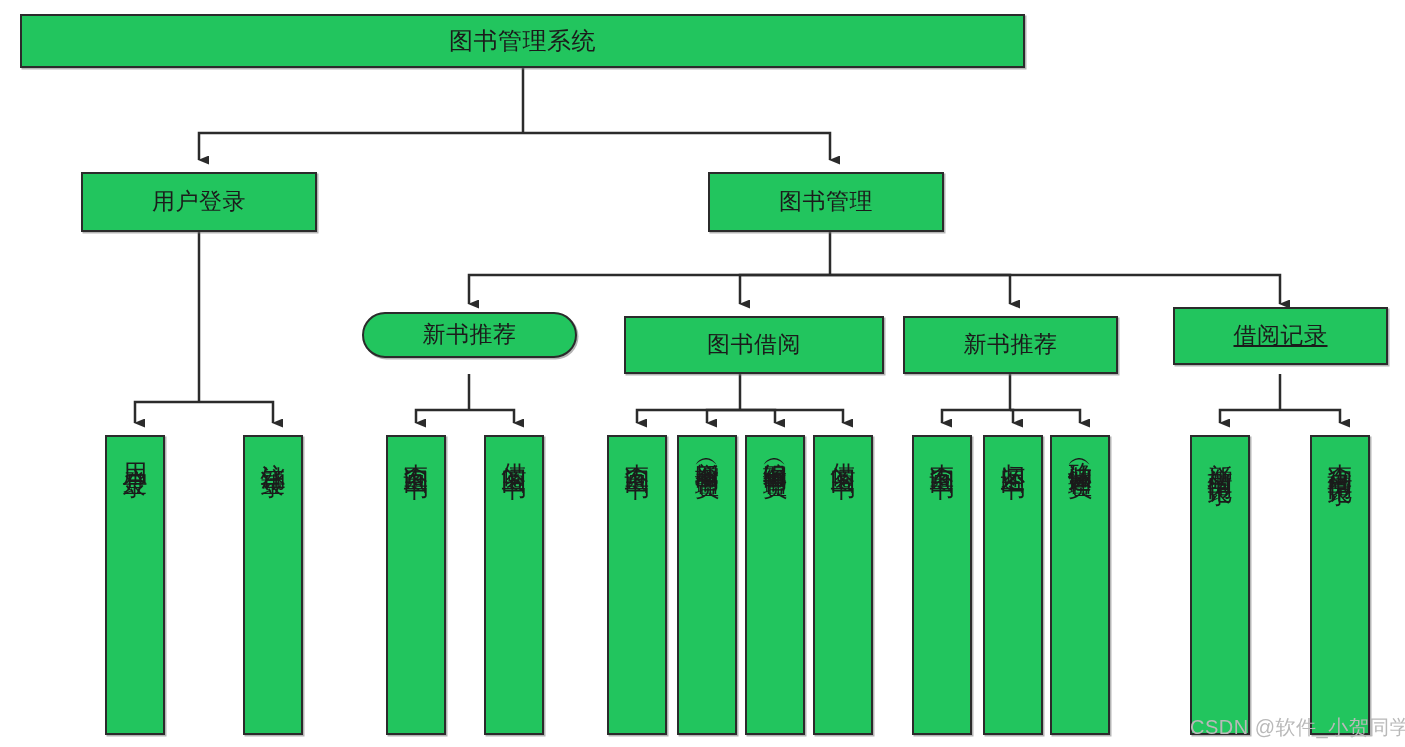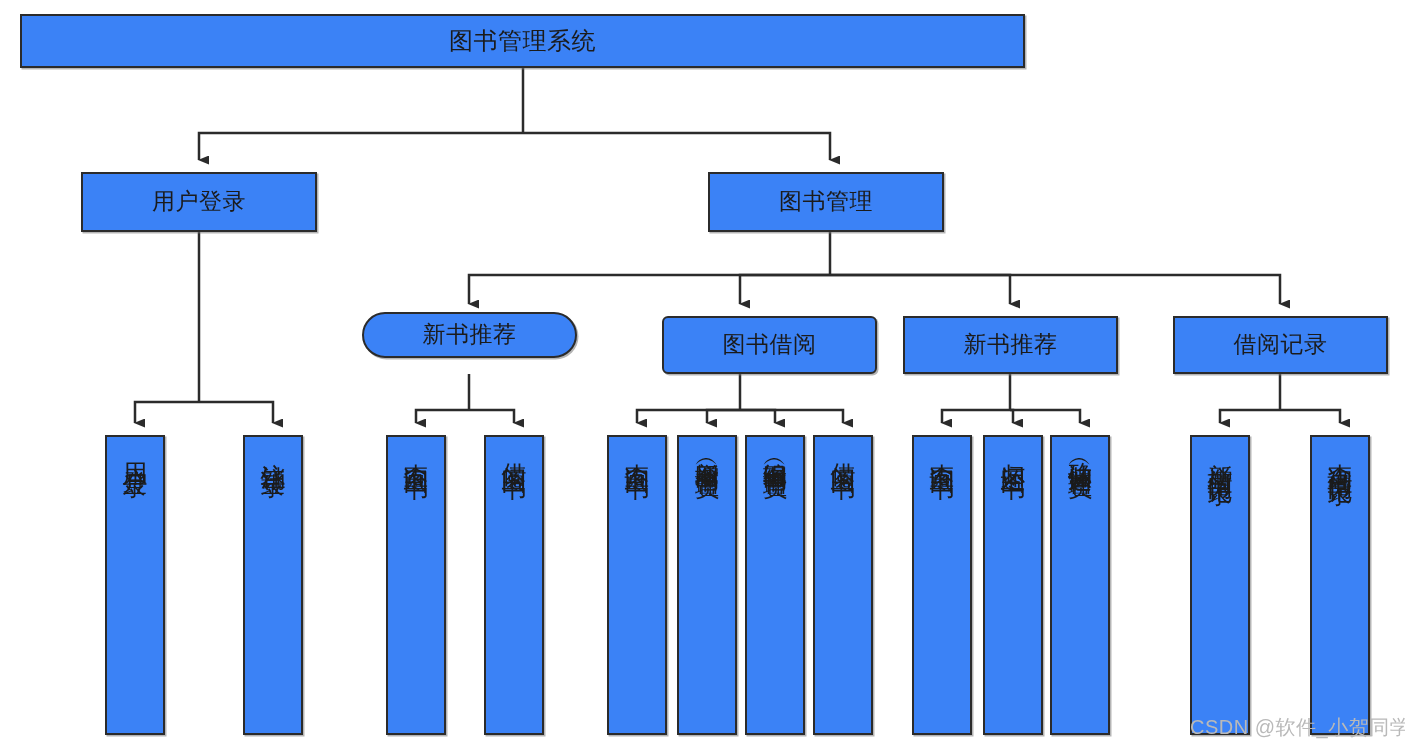--- a/index.html
+++ b/index.html
@@ -23,21 +23,21 @@
     left: 0;
     top: 0;
     width: 1405px;
     height: 747px;
     pointer-events: none;
   }
   .node {
     position: absolute;
     box-sizing: border-box;
     border: 2px solid #2b2b2b;
-    background: #3b82f6;
+    background: #22c55e;
     display: flex;
     align-items: center;
     justify-content: center;
     color: #1b1b1b;
     box-shadow: 1.5px 1.5px 0 0 rgba(120,120,120,0.55);
   }
   .node .label {
     display: block;
     text-align: center;
     line-height: 1.18;
@@ -123,27 +123,27 @@
       </div>
       <div class="node horiz" style="left: 81px; top: 172px; width: 236px; height: 60px;">
         <span class="label">用户登录</span>
       </div>
       <div class="node horiz" style="left: 708px; top: 172px; width: 236px; height: 60px;">
         <span class="label">图书管理</span>
       </div>
       <div class="node horiz" style="left: 362px; top: 312px; width: 215px; height: 46px; border-radius: 26px;">
         <span class="label">新书推荐</span>
       </div>
-      <div class="node horiz" style="left: 662px; top: 316px; width: 215px; height: 58px; border-radius: 6px;">
+      <div class="node horiz" style="left: 624px; top: 316px; width: 260px; height: 58px;">
         <span class="label">图书借阅</span>
       </div>
       <div class="node horiz" style="left: 903px; top: 316px; width: 215px; height: 58px;">
         <span class="label">新书推荐</span>
       </div>
-      <div class="node horiz" style="left: 1173px; top: 316px; width: 215px; height: 58px;">
+      <div class="node horiz" style="left: 1173px; top: 307px; width: 215px; height: 58px; text-decoration: underline;">
         <span class="label">借阅记录</span>
       </div>
       <div class="node vert" style="left: 105px; top: 435px; width: 60px; height: 300px;">
         <span class="label">用户登录</span>
       </div>
       <div class="node vert" style="left: 243px; top: 435px; width: 60px; height: 300px;">
         <span class="label">注销登录</span>
       </div>
       <div class="node vert" style="left: 386px; top: 435px; width: 60px; height: 300px;">
         <span class="label">查询图书</span>

